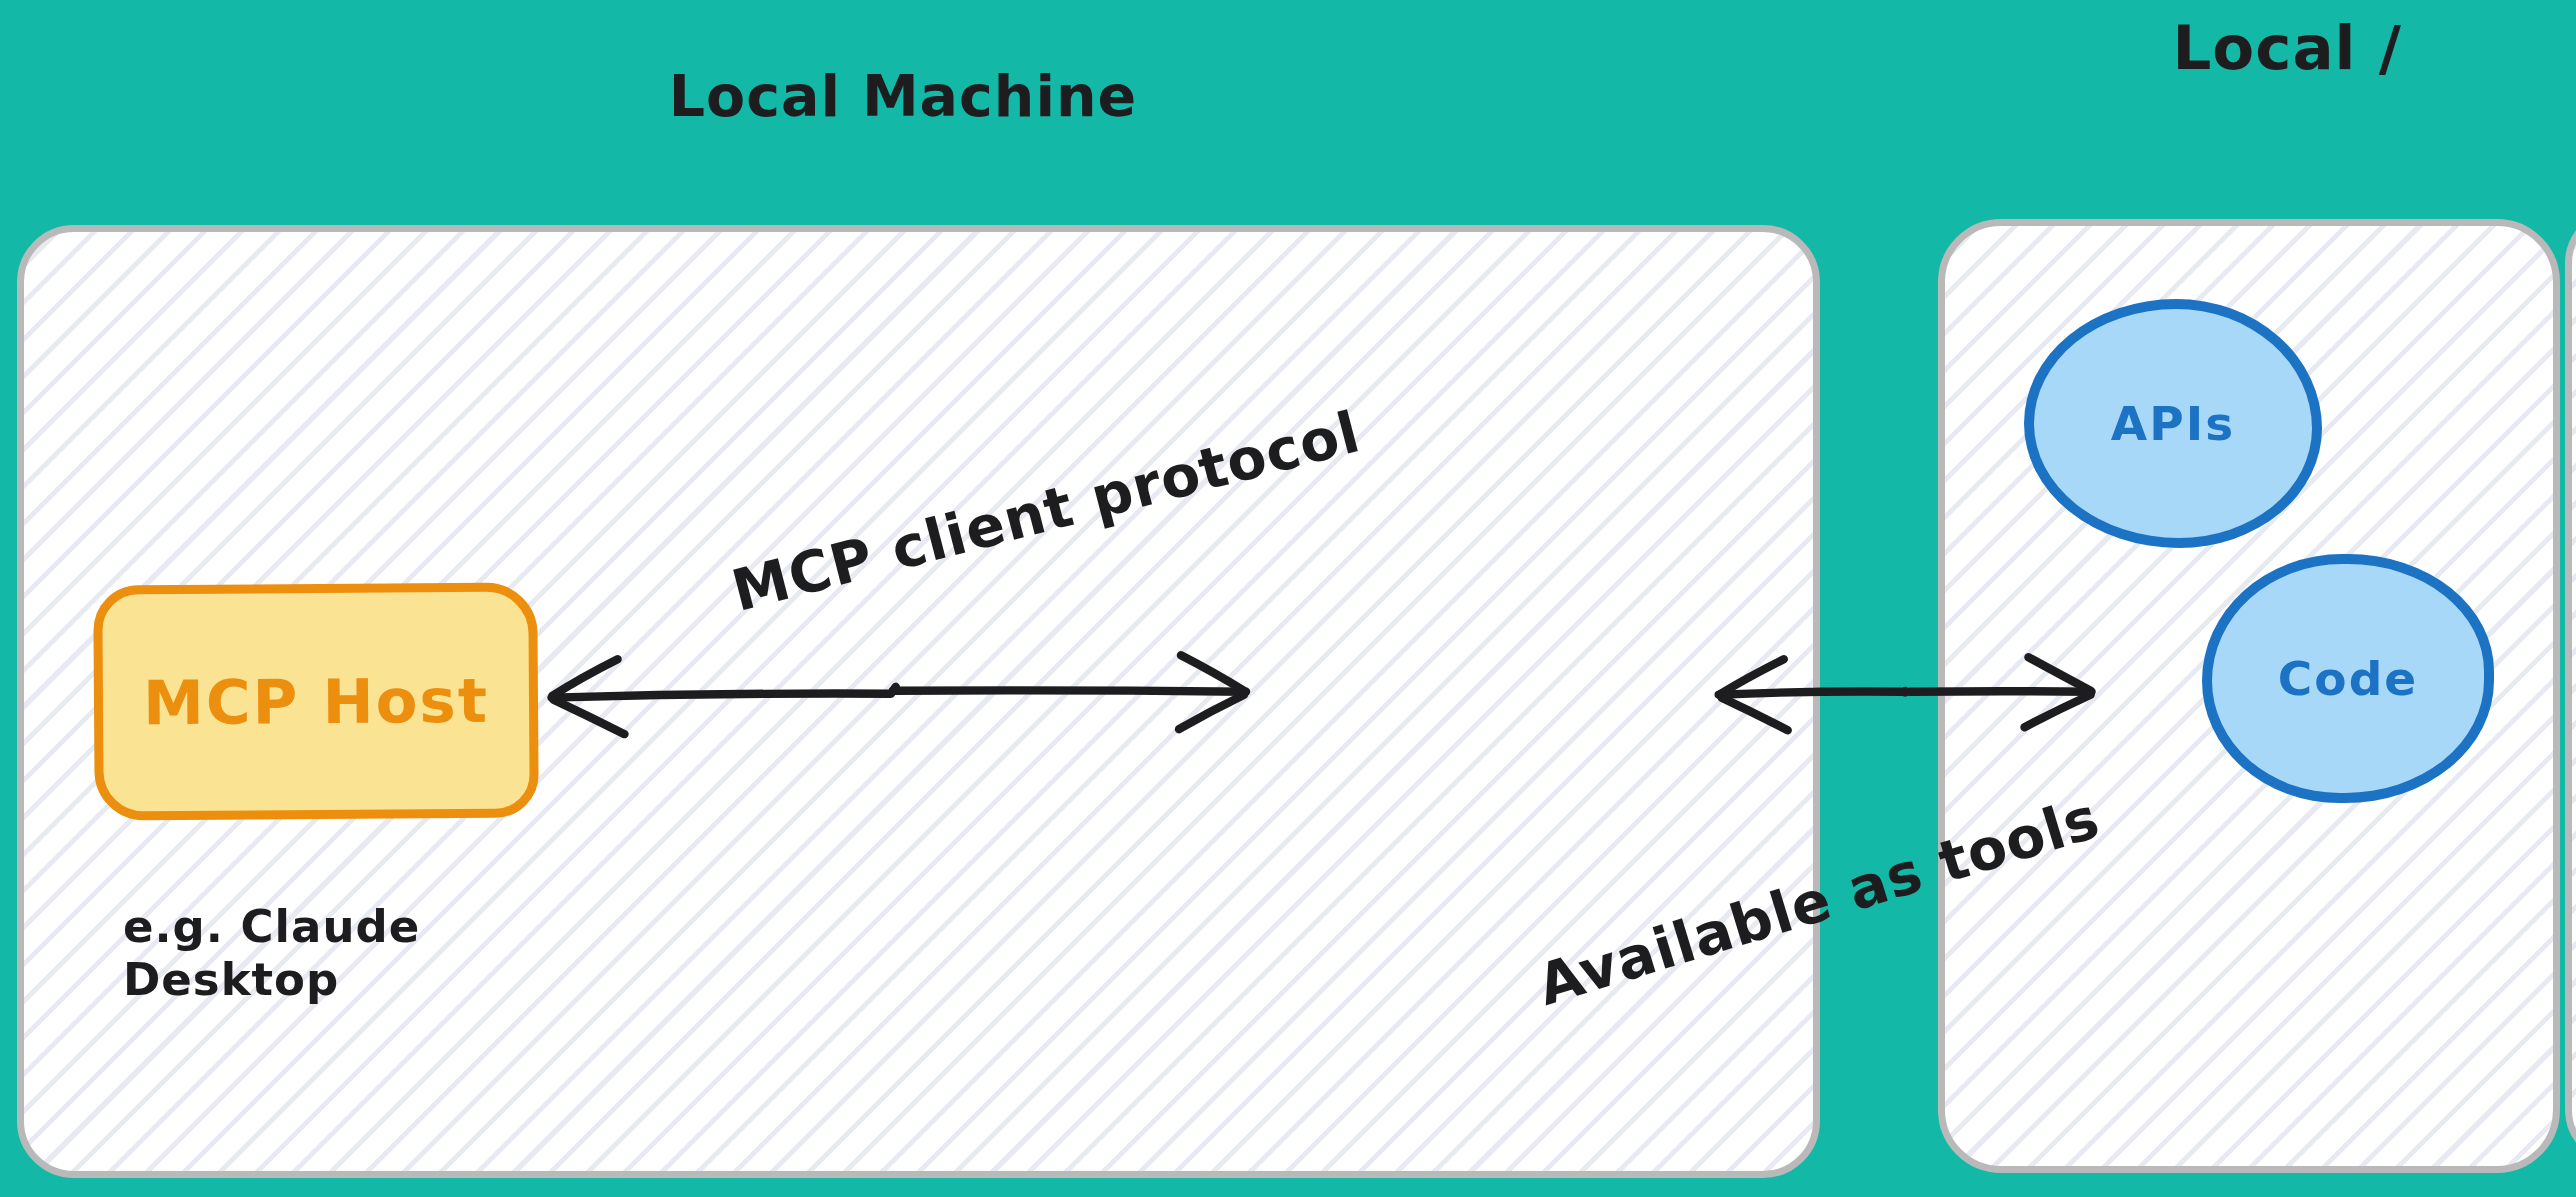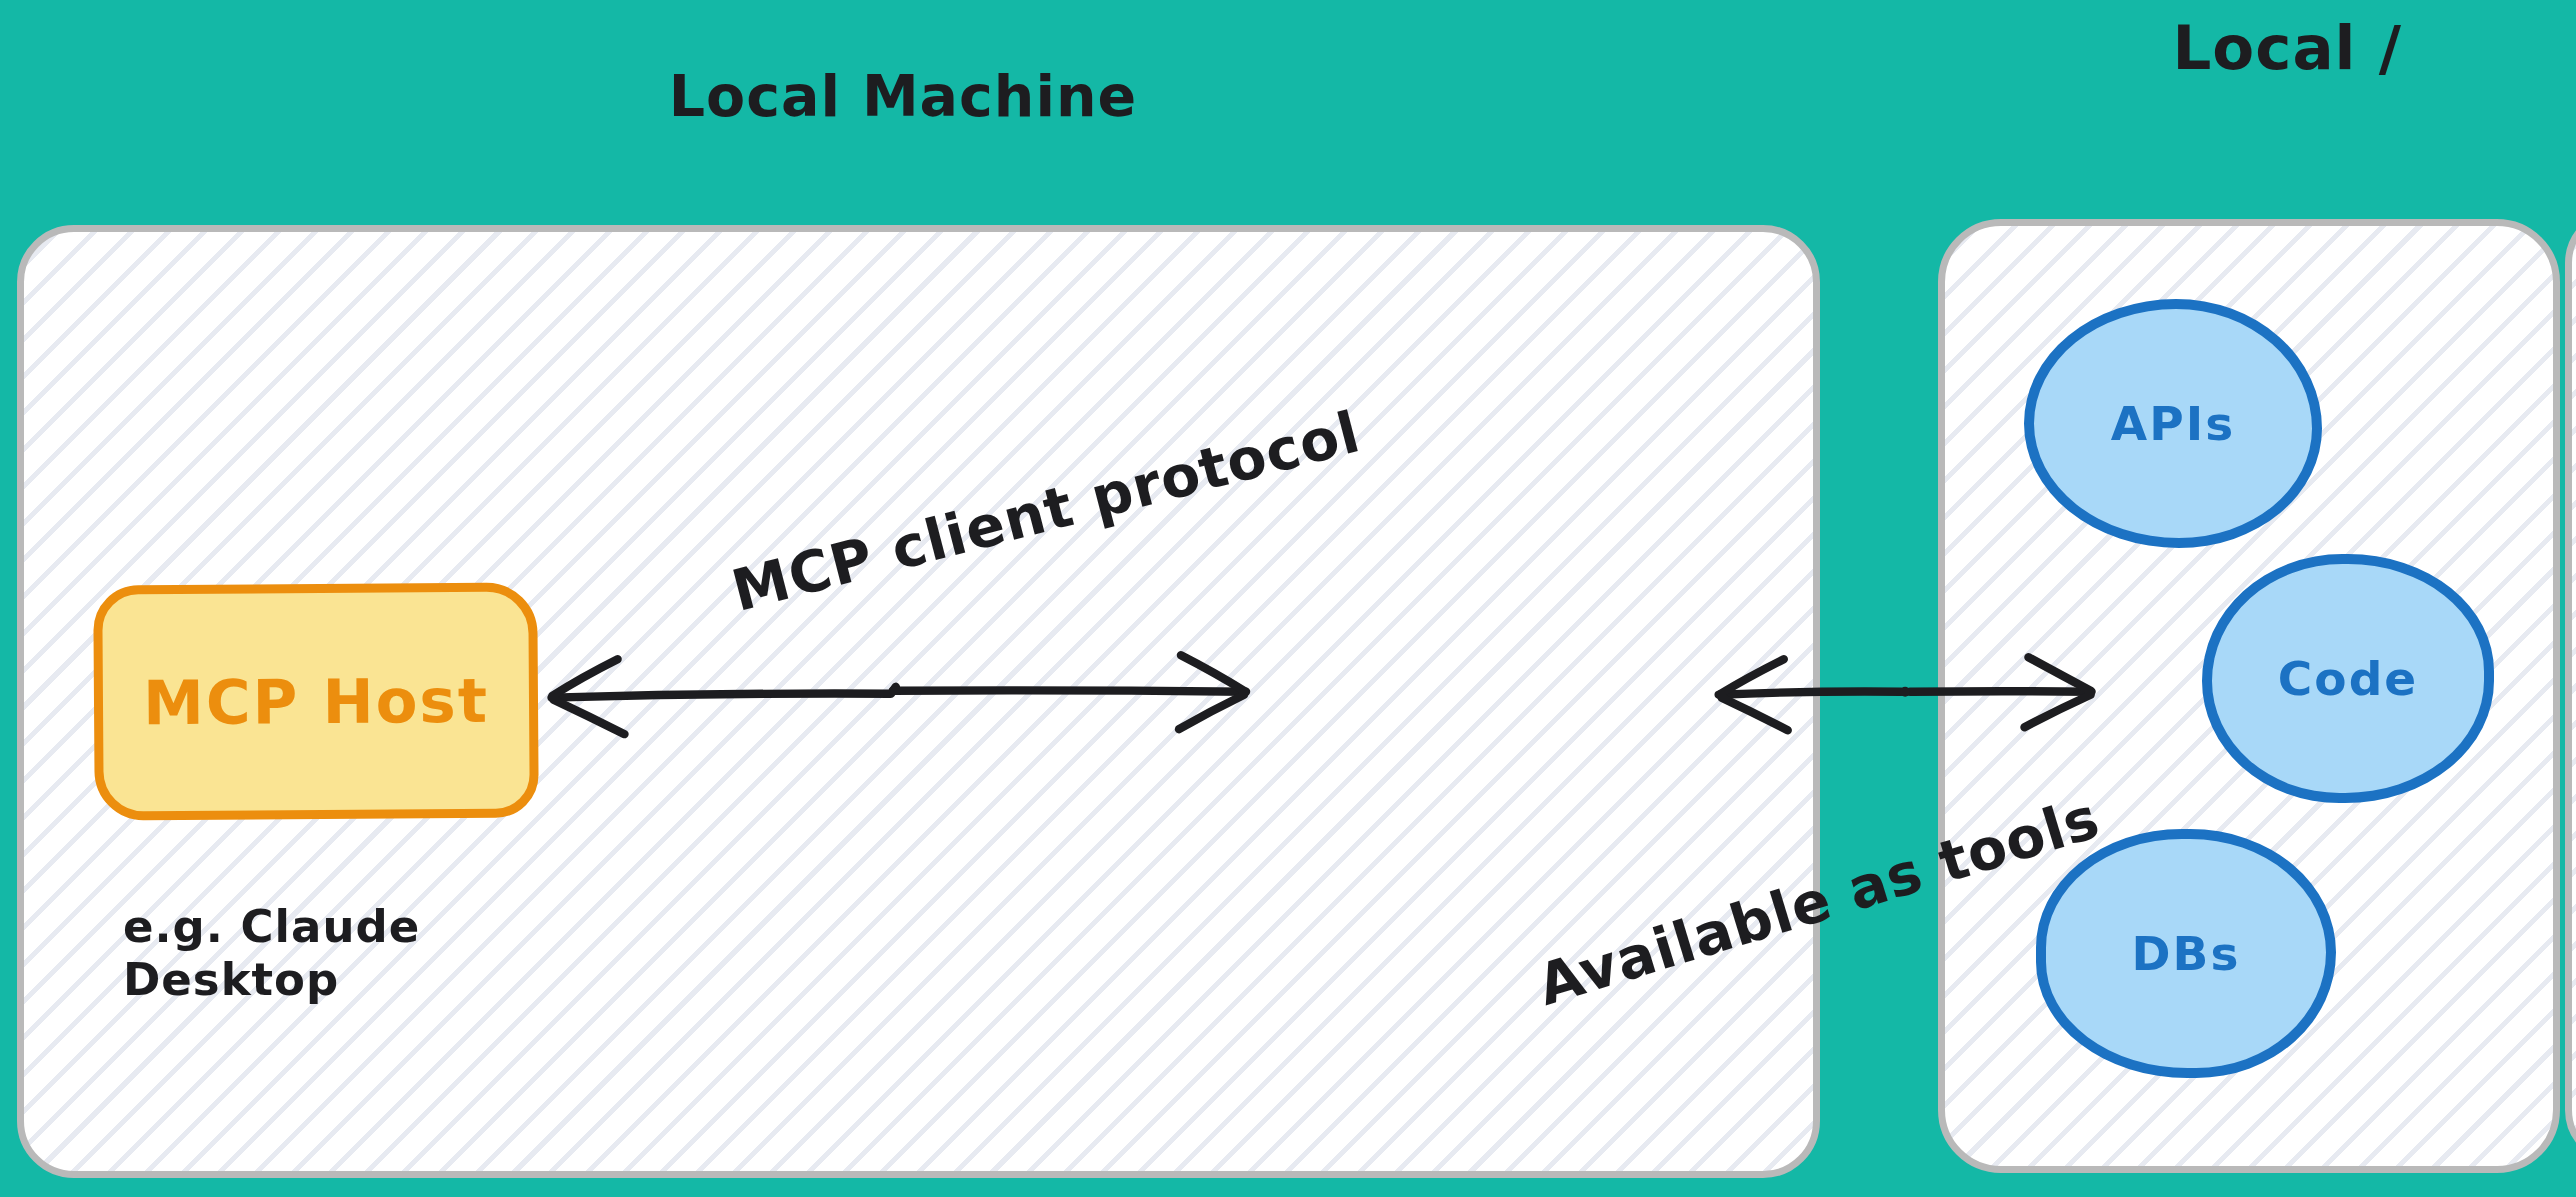--- a/index.html
+++ b/index.html
@@ -132,23 +132,20 @@
   </div>
   <div class="caption">e.g. Claude Desktop</div>
 
 
   <div class="node circle circle-apis">
     <span>APIs</span>
   </div>
   <div class="node circle circle-code">
     <span>Code</span>
   </div>
-  <div class="node circle circle-dbs">
-    <span>DBs</span>
-  </div>
 
   <div class="edge-label label-protocol">MCP client protocol</div>
   <div class="edge-label label-tools">Available as tools</div>
 
   <svg class="arrow-layer" viewBox="0 0 2611 1214">
     <g>
       <path d="M559,707 Q732,702 903,703 l5,-7"></path>
       <path d="M905,700 Q1085,699 1263,701"></path>
       <path d="M626,668 Q590,686 560,705 M561,709 Q597,726 633,744"></path>
       <path d="M1197,664 Q1232,682 1261,700 M1261,704 Q1228,720 1195,739"></path>

